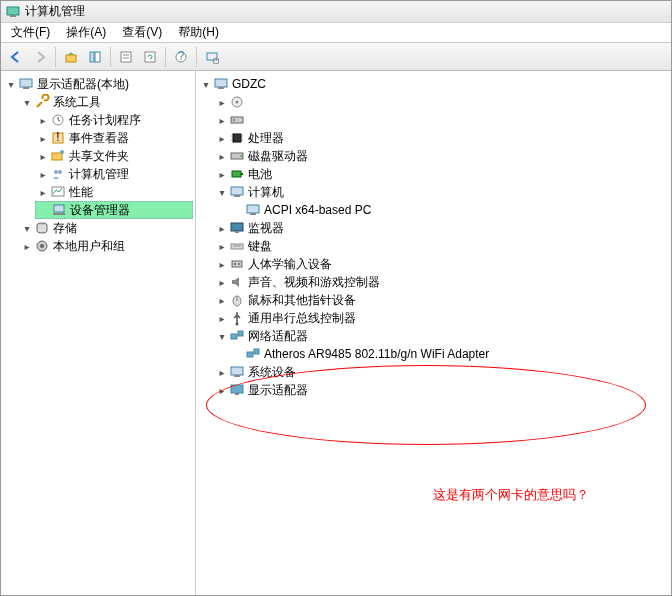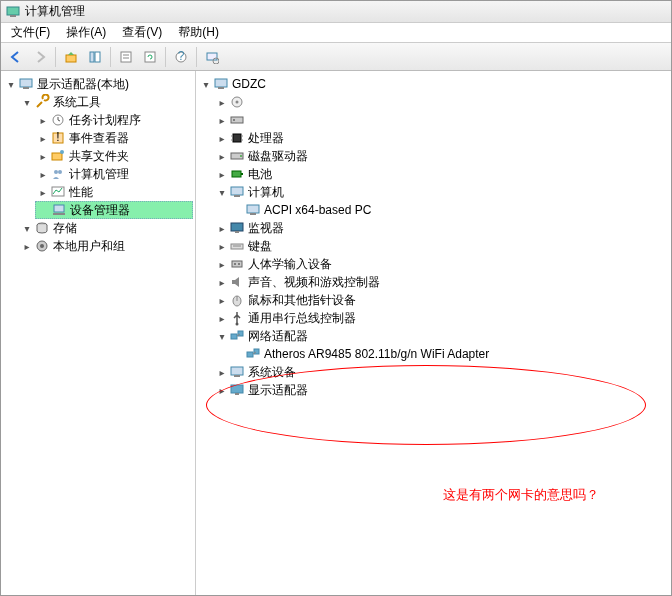--- a/index.html
+++ b/index.html
@@ -454,15 +454,15 @@
                   </svg>
                 </span>
                 <span class="label">显示适配器</span>
               </div>
             </li>
         </ul>
       </li>
     </ul>
 
     <div class="annotation-circle" style="left:10px; top:294px; width:440px; height:80px;"></div>
-    <div class="annotation-text" style="left:247px; top:415px;font-family:Liberation Serif, serif;">这是有两个网卡的意思吗？</div>
+    <div class="annotation-text" style="left:237px; top:415px;font-family:Liberation Serif, serif;">这是有两个网卡的意思吗？</div>
   </div>
 </div>
 
 </body></html>

